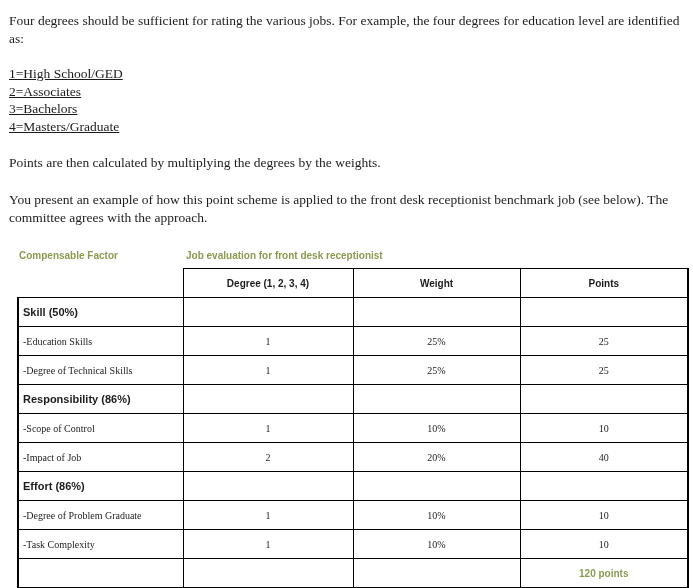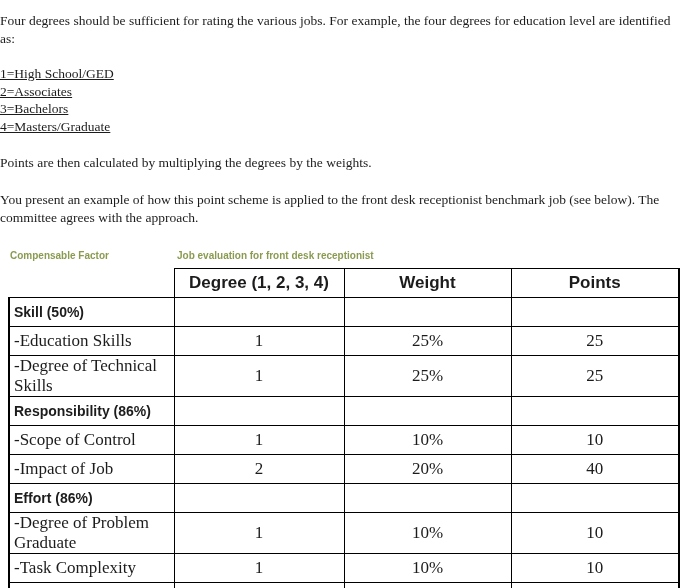--- a/index.html
+++ b/index.html
@@ -1,20 +1,20 @@
 <!DOCTYPE html>
 <html><head>
 <meta charset="utf-8">
 <style>
   html, body { margin: 0; padding: 0; background: #ffffff; }
   .page {
     width: 693px;
     height: 588px;
     box-sizing: border-box;
-    padding: 8px 8px 0 0;
+    padding: 8px 8px 0 9px;
     background: #ffffff;
     font-family: "Liberation Serif", serif;
     font-size: 13.5px;
     color: #1c1c1c;
     overflow: hidden;
   }
   p { margin: 0; }
   .intro { margin-top: 4px; line-height: 18px; }
   .degree-list { margin-top: 17px; line-height: 17.5px; }
   .degree-list div { white-space: nowrap; text-decoration: underline; }
@@ -36,21 +36,21 @@
   table.eval {
     border-collapse: collapse;
     table-layout: fixed;
     width: 670px;
     margin-left: 8px;
   }
   table.eval td, table.eval th {
     border: 1px solid #000;
     height: 29px;
     box-sizing: border-box;
-    font-size: 17px;
+    font-size: 10px;
     padding: 0 4px;
     overflow: hidden;
   }
   table.eval tr > *:first-child { border-left: 2px solid #000; }
   table.eval tr > *:last-child  { border-right: 2px solid #000; }
   tr.r-header > * { border-top: 2px solid #000; }
   tr.r-total > *  { border-bottom: 3px solid #000; }
   .no-cell { border: none !important; background: #fff; }
 
   th.col-h {
@@ -59,21 +59,21 @@
     text-align: center;
   }
   .cell-factor {
     text-align: left;
     padding-left: 6px;
     font-family: "Liberation Serif", serif;
   }
   tr.r-cat .cell-factor {
     font-family: "Liberation Sans", sans-serif;
     font-weight: bold;
-    font-size: 14px;
+    font-size: 11px;
   }
   .val {
     text-align: center;
     font-family: "Liberation Serif", serif;
   }
   tr.r-total .total-cell {
     font-family: "Liberation Sans", sans-serif;
     font-weight: bold;
     color: #8a9b50;
     text-align: center;

